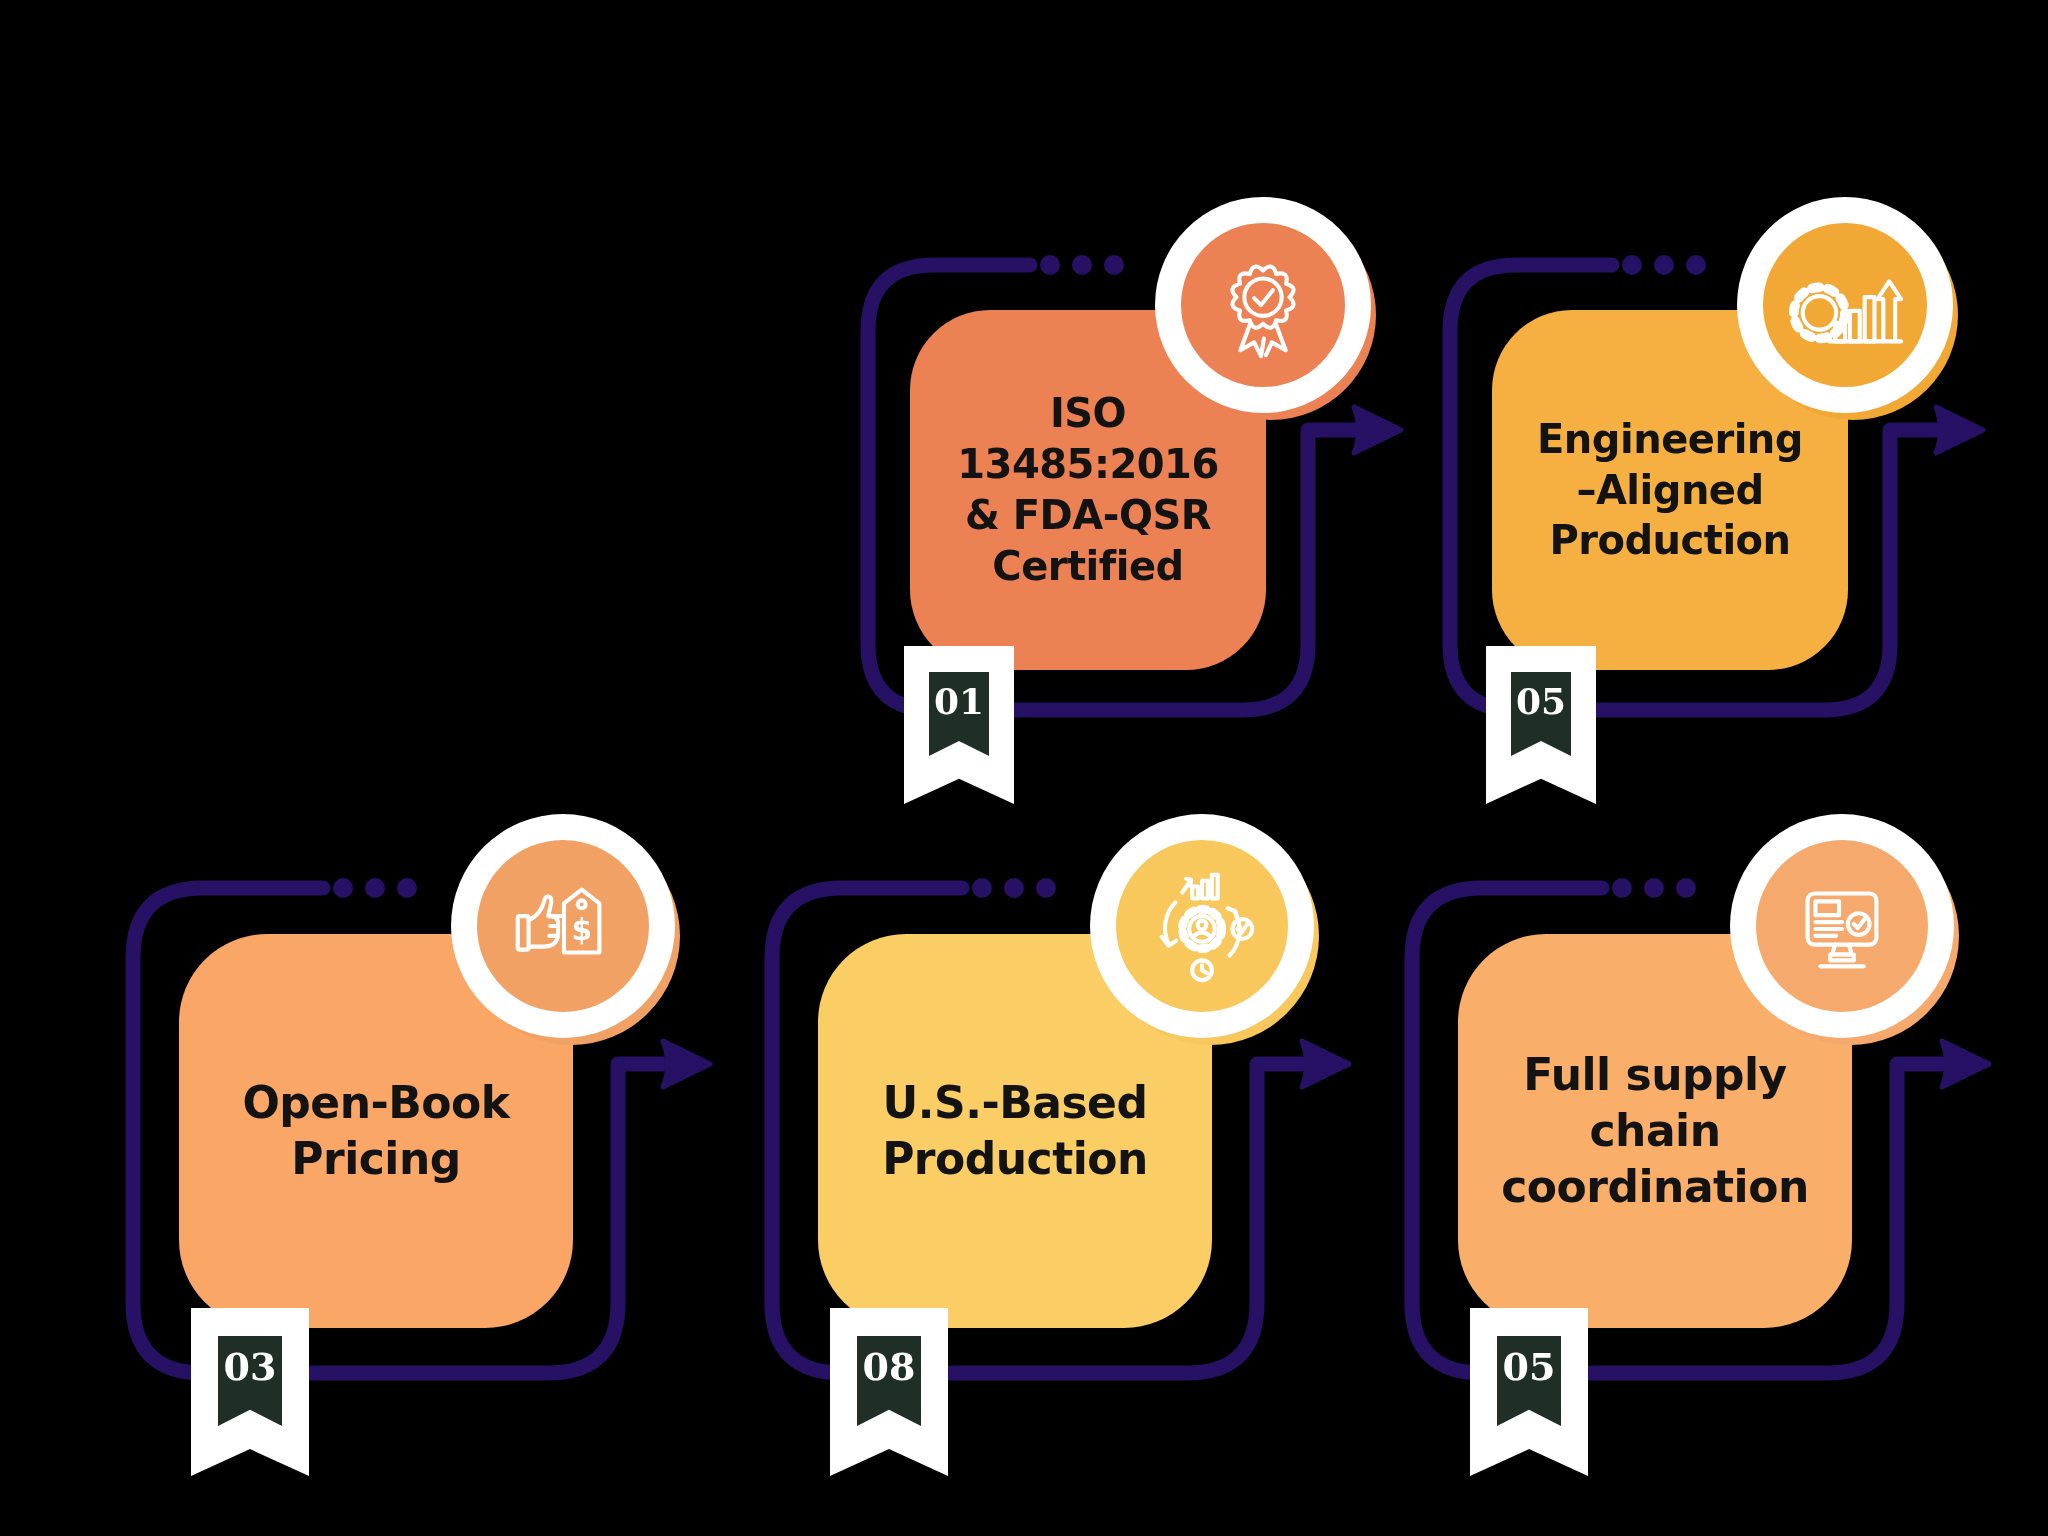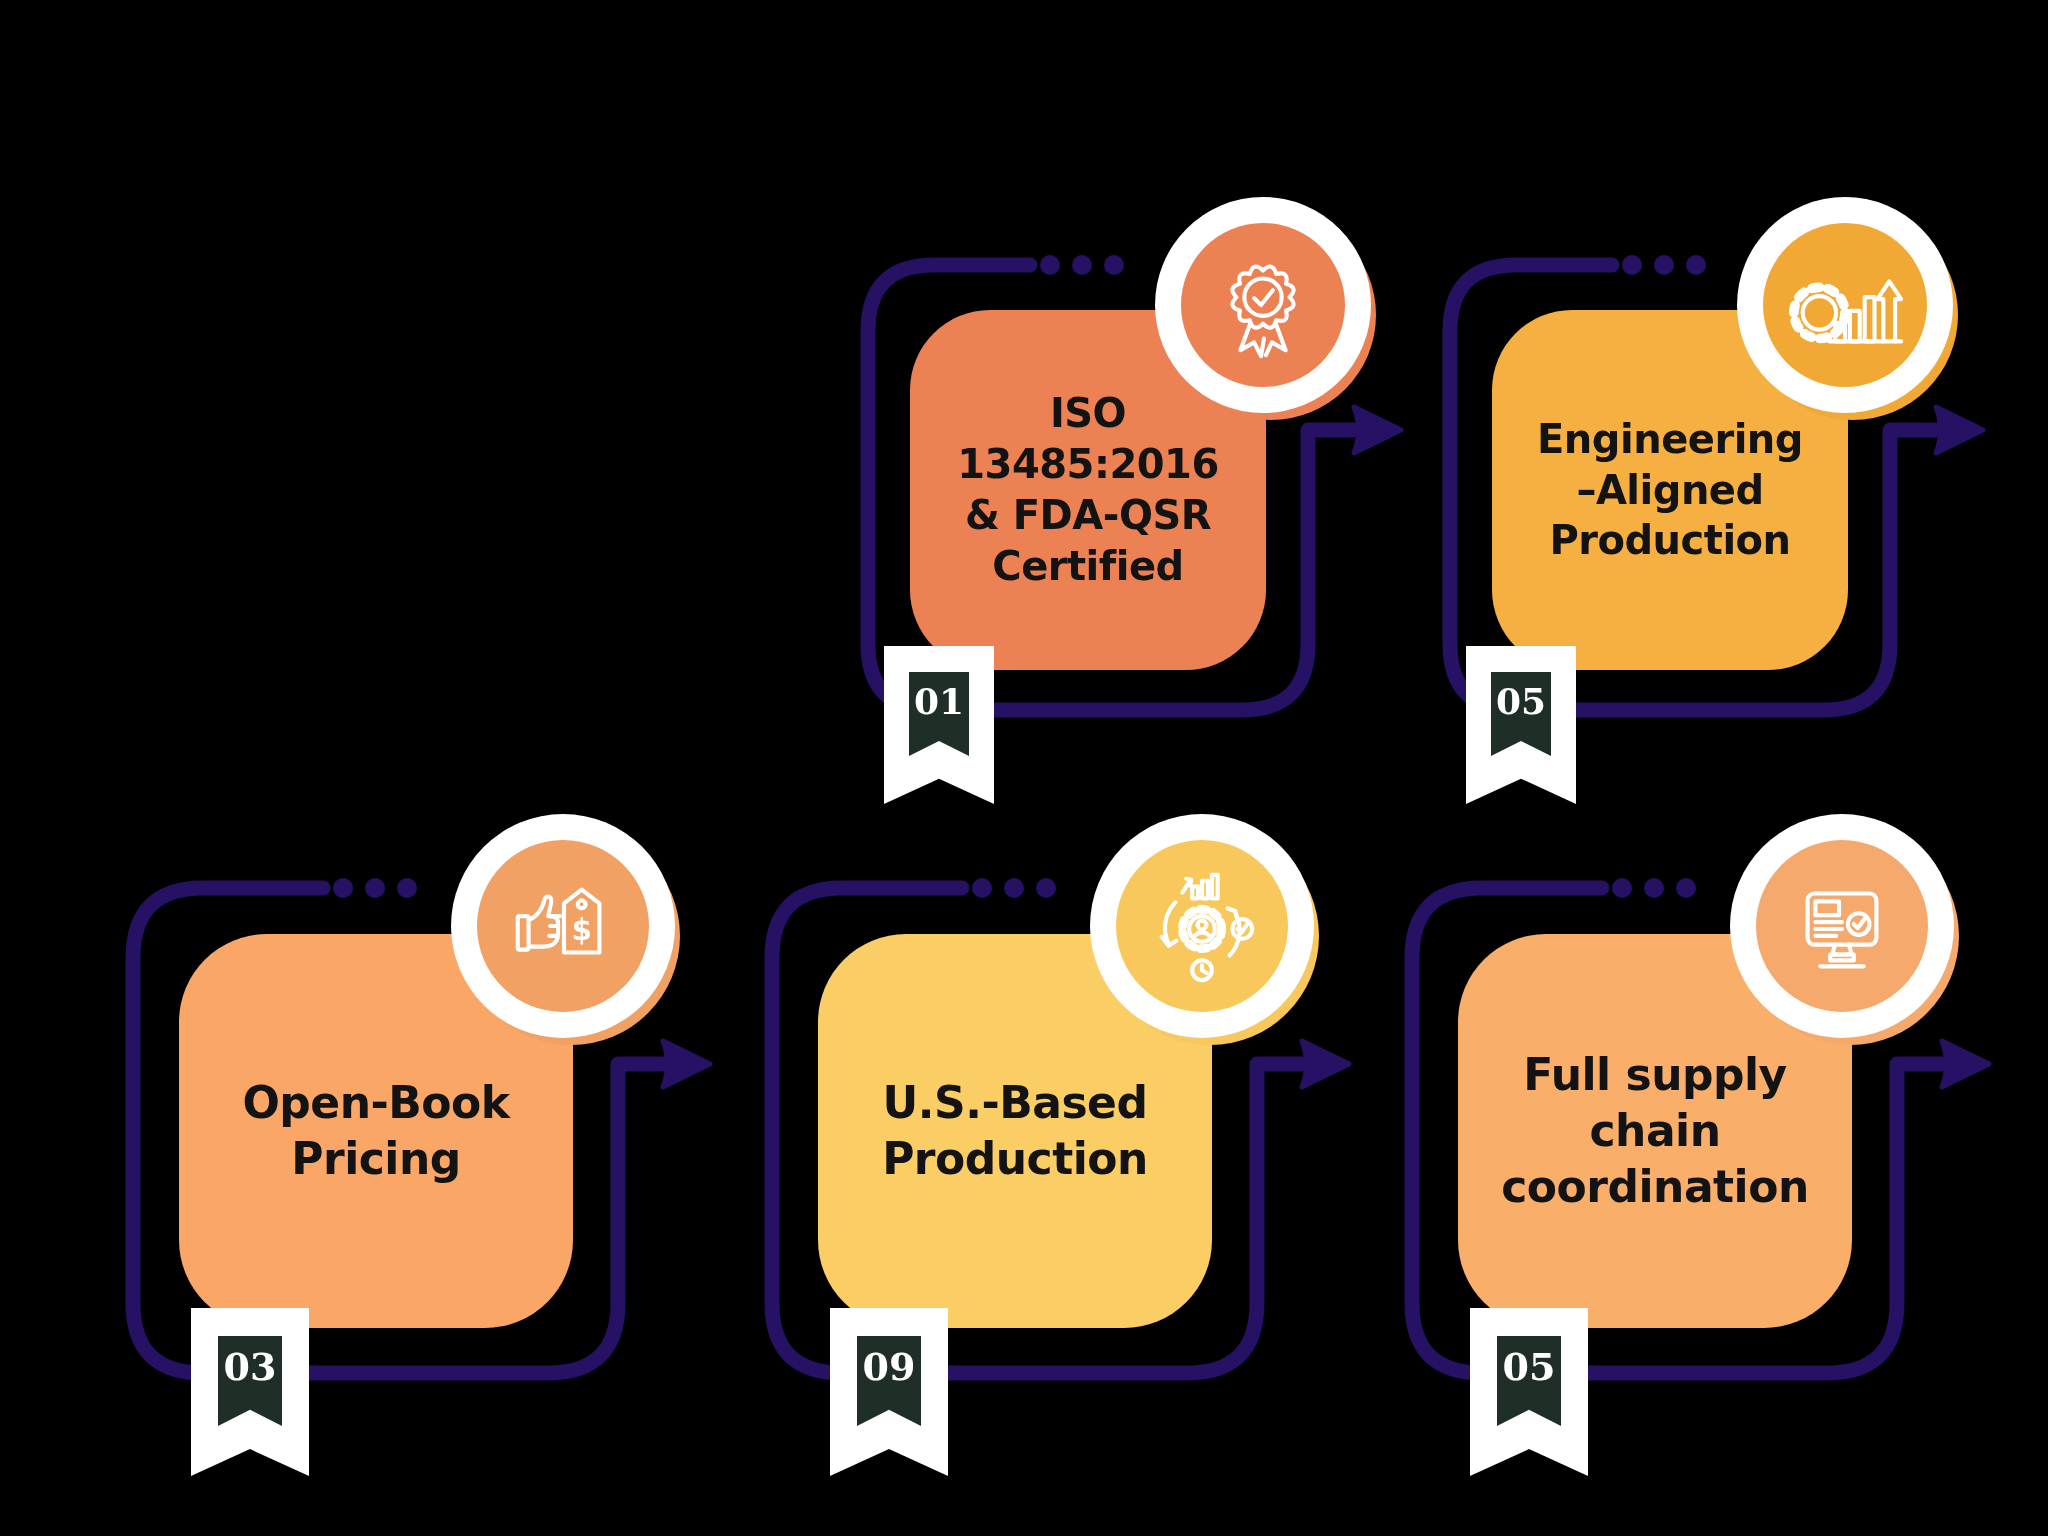--- a/index.html
+++ b/index.html
@@ -30,21 +30,21 @@
   .badge-inner{background:var(--circle);border-radius:50%;display:flex;align-items:center;justify-content:center;}
   .row1 .badge-inner{width:164px;height:164px;}
   .row2 .badge-inner{width:172px;height:172px;}
   .icon{width:118px;height:118px;}
   .icon *{stroke:#fff;stroke-width:4.2;fill:none;stroke-linecap:round;stroke-linejoin:round;}
   .icon .teeth{stroke-width:10;}
   .icon .teeth2{stroke-width:9;}
   .icon .fillwhite{fill:#fff;stroke:none;}
   
   .ribbon{position:absolute;background:var(--ribbon-bg,#fff);}
-  .row1 .ribbon{left:16px;top:381px;width:110px;height:158px;clip-path:polygon(0 0,100% 0,100% 100%,50% 84%,0 100%);text-align:right;}
+  .row1 .ribbon{left:36px;top:381px;width:110px;height:158px;clip-path:polygon(0 0,100% 0,100% 100%,50% 84%,0 100%);text-align:right;}
   .row2 .ribbon{left:34px;top:420px;width:118px;height:168px;clip-path:polygon(0 0,100% 0,100% 100%,50% 84%,0 100%);margin-left:24px;}
   .ribbon-inner{position:absolute;background:var(--ribbon-inner,#1F2F27);
                 clip-path:polygon(0 0,100% 0,100% 100%,50% 82%,0 100%);
                 display:flex;justify-content:center;
                 font-family:"DejaVu Serif",serif;font-weight:bold;color:var(--ribbon-num,#fff);}
   .row1 .ribbon-inner{left:25px;top:26px;width:60px;height:84px;font-size:36px;line-height:58px;}
   .row2 .ribbon-inner{left:27px;top:28px;width:64px;height:90px;font-size:38px;line-height:62px;}
 </style>
 </head>
 <body>
@@ -185,21 +185,21 @@
           <path d="M51 71 Q60 62 69 71"></path>
           <circle cx="101" cy="63" r="10"></circle>
           <path d="M96 63 L100 67 L106 58"></path>
           <circle cx="60" cy="105" r="10"></circle>
           <path d="M60 100 V105 L65 108"></path>
         </svg>
       </div>
     </div>
     <div class="ribbon">
       <div class="ribbon-inner">
-          <span>09</span>
+          <span>08</span>
         </div>
     </div>
   </div>
 
   <div class="g row2" style="left: 1412px; top: 888px; --card: #F9AE69; --circle: #F6A96C;">
     <svg class="frame" viewBox="-25 -25 660 560">
       <path class="oline" d="M190 0 H70 Q0 0 0 70 V415 Q0 485 70 485 H415 Q485 485 485 415 V176 H530"></path>
       <path class="ahead" d="M530 153 L577 176 L530 199 Q539 176 530 153 Z"></path>
       <g>
           <circle class="dot" cx="210" cy="0" r="10"></circle>

